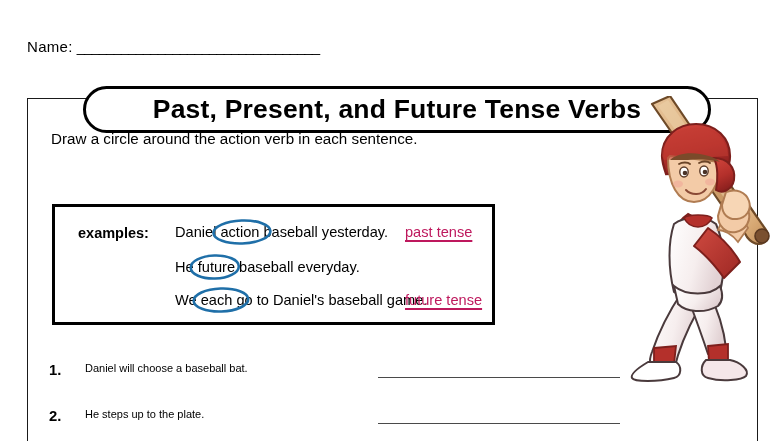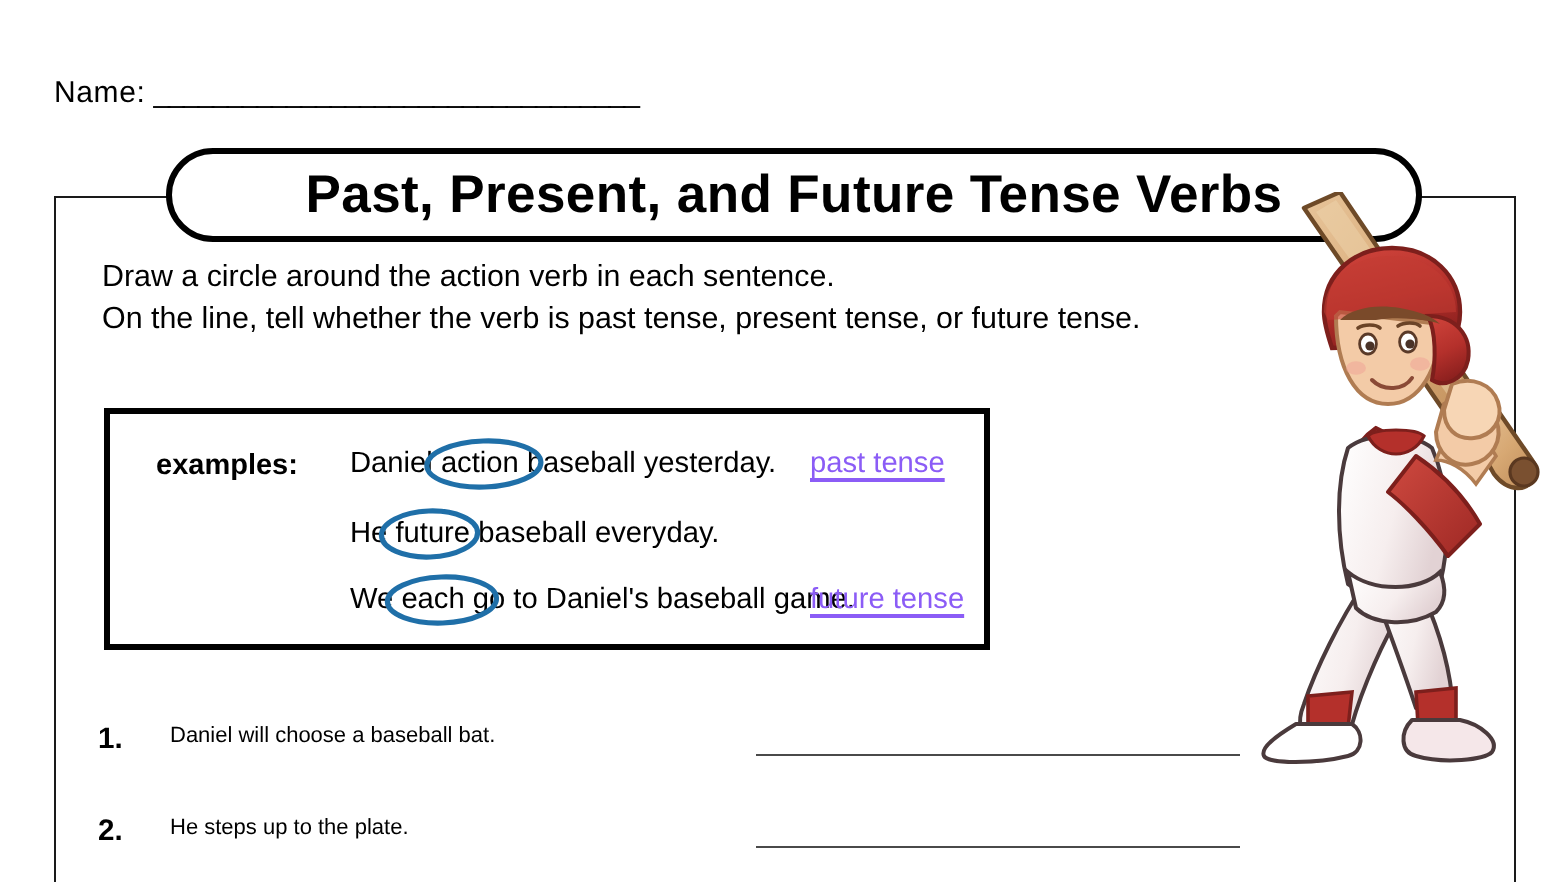--- a/index.html
+++ b/index.html
@@ -25,21 +25,21 @@
   
   .frame{
     position:absolute;left:27px;top:98px;
     width:731px;height:343px;
     border:1.6px solid #1a1a1a;border-bottom:none;
     box-sizing:border-box;
   }
 
   
   .title-pill{
-    position:absolute;left:83px;top:74px;
+    position:absolute;left:83px;top:86px;
     width:628px;height:47px;
     background:#fff;border:3.4px solid #000;
     border-radius:26px;box-sizing:border-box;
     display:flex;align-items:center;justify-content:center;
     z-index:6;
   }
   .title-text{
     font-size:26.5px;font-weight:bold;letter-spacing:.2px;
     white-space:nowrap;line-height:1;
   }
@@ -68,21 +68,21 @@
   .ex-row.r0{top:15px;}
   .ex-row.r1{top:50px;}
   .ex-row.r2{top:83px;}
   .ex-sentence{
     position:absolute;left:0;top:2px;
     font-size:14.6px;white-space:nowrap;
   }
   .ex-answer{
     position:absolute;left:0;top:2px;
     font-size:14.6px;white-space:nowrap;
-    color:#8b5cf6;text-decoration:underline;
+    color:#be185d;text-decoration:underline;
     text-underline-offset:3px;text-decoration-thickness:1.6px;
   }
   .ex-row.r0 .ex-answer{left:230px;}
   .ex-row.r1 .ex-answer{left:230px;}
   .ex-row.r2 .ex-answer{left:230px;}
   .circle-svg{position:absolute;left:0;top:0;overflow:visible;pointer-events:none;}
 
   
   .question{
     position:absolute;left:49px;height:24px;white-space:nowrap;
@@ -120,21 +120,20 @@
   </div>
 
   <div class="frame"></div>
 
   <div class="title-pill">
     <span class="title-text">Past, Present, and Future Tense Verbs</span>
   </div>
 
   <div class="instructions">
     <div>Draw a circle around the action verb in each sentence.</div>
-    <div>On the line, tell whether the verb is past tense, present tense, or future tense.</div>
   </div>
 
   <div class="examples-box">
     <span class="ex-label">examples:</span>
 
     <div class="ex-row r0">
       <span class="ex-sentence">
         <span>Daniel </span><span class="verb-wrap"><span>action</span></span><span> baseball yesterday.</span>
       </span>
       <span class="ex-answer">past tense</span>

